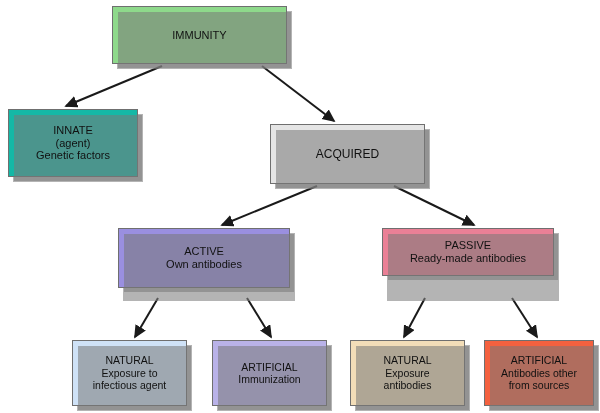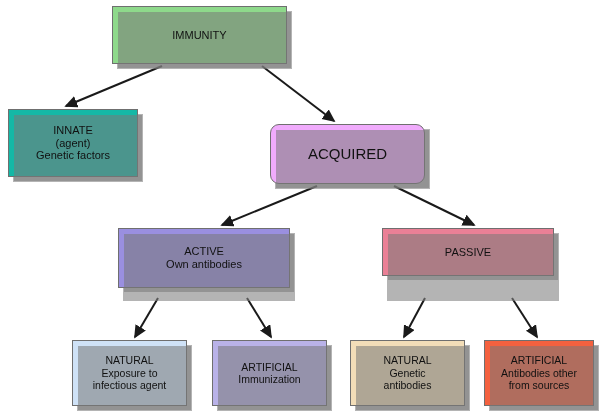--- a/index.html
+++ b/index.html
@@ -80,47 +80,48 @@
       <div class="node" style="left: 112px; top: 6px; width: 175px; height: 58px; background: rgb(142, 217, 139); font-size: 11px; z-index: 2;">
         <span class="ttl">IMMUNITY</span>
       </div>
       <div style="position: absolute; left: 13px; top: 114px; width: 130px; height: 68px; background: rgba(130, 130, 130, 0.6); z-index: 1;"></div>
       <div class="node" style="left: 8px; top: 109px; width: 130px; height: 68px; background: #14b8a6; font-size: 11px; z-index: 2;">
         <span class="ttl">INNATE</span>
         <span class="sub">(agent)</span>
         <span class="sub">Genetic factors</span>
       </div>
       <div style="position: absolute; left: 275px; top: 129px; width: 155px; height: 60px; background: rgba(130, 130, 130, 0.6); z-index: 1;"></div>
-      <div class="node" style="left: 270px; top: 124px; width: 155px; height: 60px; background: #f0abfc; font-size: 15px; z-index: 2; border-radius: 9px;">
+      <div class="node" style="left: 270px; top: 124px; width: 155px; height: 60px; background: #e5e5e5; font-size: 12px; z-index: 2;">
         <span class="ttl">ACQUIRED</span>
       </div>
       <div style="position: absolute; left: 123px; top: 233px; width: 172px; height: 68px; background: rgba(130, 130, 130, 0.6); z-index: 1;"></div>
       <div class="node" style="left: 118px; top: 228px; width: 172px; height: 60px; background: rgb(154, 143, 224); font-size: 11px; z-index: 2;">
         <span class="ttl">ACTIVE</span>
         <span class="sub">Own antibodies</span>
       </div>
       <div style="position: absolute; left: 387px; top: 233px; width: 172px; height: 68px; background: rgba(130, 130, 130, 0.6); z-index: 1;"></div>
       <div class="node" style="left: 382px; top: 228px; width: 172px; height: 48px; background: rgb(234, 128, 150); font-size: 11px; z-index: 2;">
         <span class="ttl">PASSIVE</span>
+        <span class="sub">Ready-made antibodies</span>
       </div>
       <div style="position: absolute; left: 77px; top: 345px; width: 115px; height: 66px; background: rgba(130, 130, 130, 0.6); z-index: 1;"></div>
       <div class="node" style="left: 72px; top: 340px; width: 115px; height: 66px; background: rgb(207, 226, 247); font-size: 10.5px; z-index: 2;">
         <span class="ttl">NATURAL</span>
         <span class="sub">Exposure to</span>
         <span class="sub">infectious agent</span>
       </div>
       <div style="position: absolute; left: 217px; top: 345px; width: 115px; height: 66px; background: rgba(130, 130, 130, 0.6); z-index: 1;"></div>
       <div class="node" style="left: 212px; top: 340px; width: 115px; height: 66px; background: rgb(185, 178, 232); font-size: 10.5px; z-index: 2;">
         <span class="ttl">ARTIFICIAL</span>
         <span class="sub">Immunization</span>
       </div>
       <div style="position: absolute; left: 355px; top: 345px; width: 115px; height: 66px; background: rgba(130, 130, 130, 0.6); z-index: 1;"></div>
       <div class="node" style="left: 350px; top: 340px; width: 115px; height: 66px; background: rgb(242, 221, 184); font-size: 10.5px; z-index: 2;">
         <span class="ttl">NATURAL</span>
-        <span class="sub">Genetic</span>
+        <span class="sub">Exposure</span>
         <span class="sub">antibodies</span>
       </div>
       <div style="position: absolute; left: 489px; top: 345px; width: 110px; height: 66px; background: rgba(130, 130, 130, 0.6); z-index: 1;"></div>
       <div class="node" style="left: 484px; top: 340px; width: 110px; height: 66px; background: rgb(244, 97, 63); font-size: 10.5px; z-index: 2;">
         <span class="ttl">ARTIFICIAL</span>
         <span class="sub">Antibodies other</span>
         <span class="sub">from sources</span>
       </div>
     </div>
 </div>

